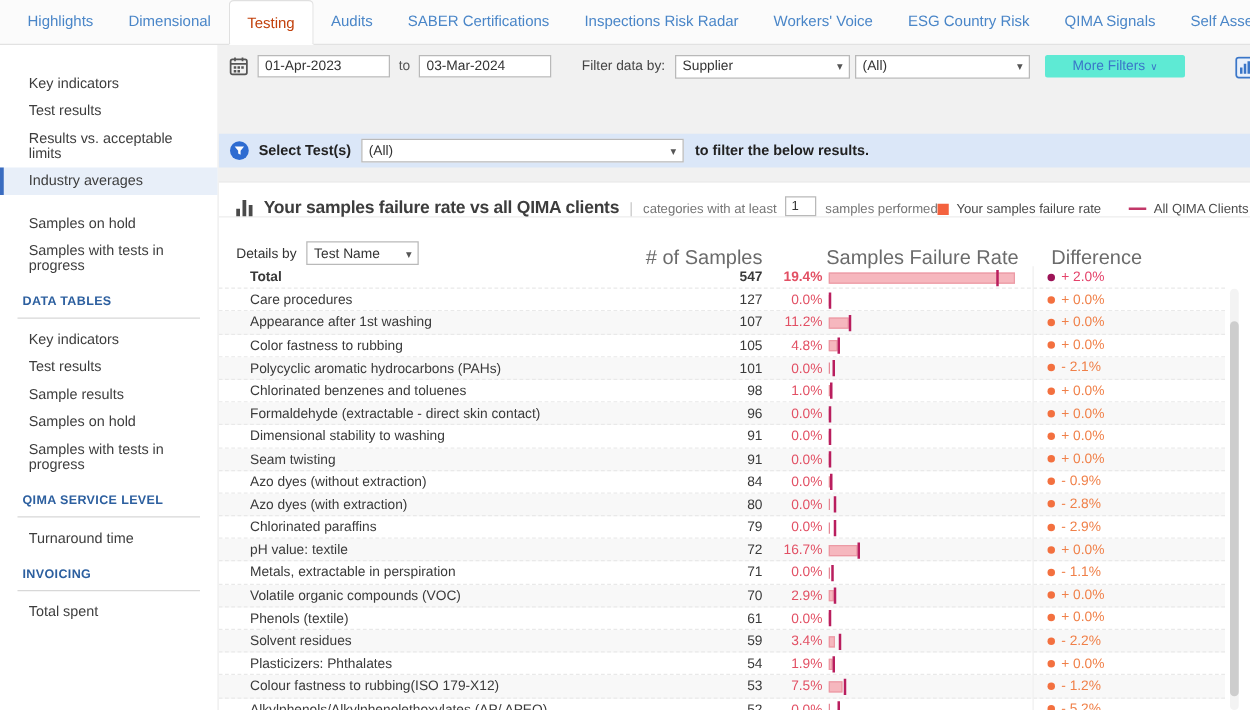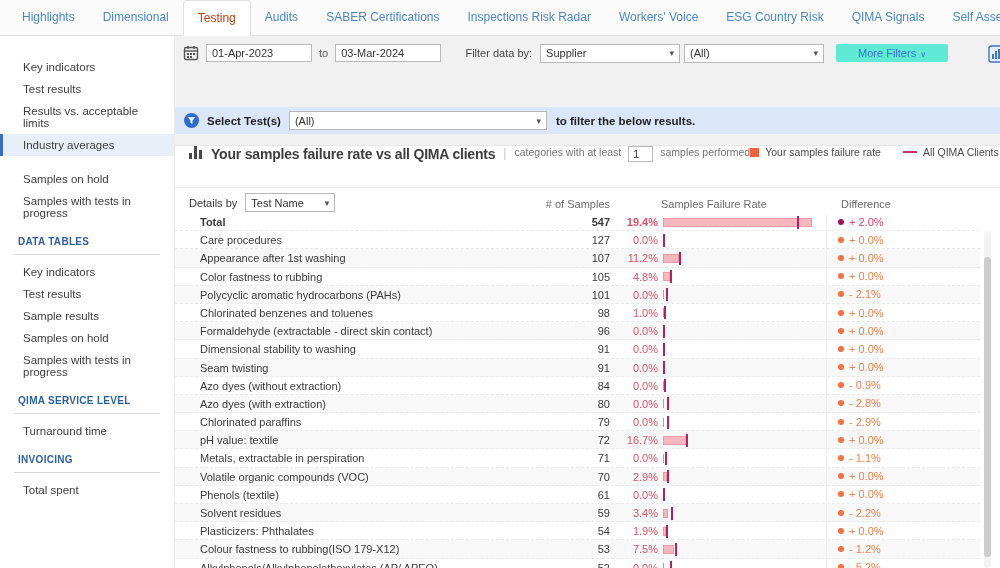--- a/index.html
+++ b/index.html
@@ -50,39 +50,39 @@
             display:flex; align-items:center; padding-left:9px; font-size:11.5px; color:#222; }
   .funnel-circle { width:15px; height:15px; border-radius:50%; background:#2e6cd1; display:inline-flex;
                    align-items:center; justify-content:center; }
   .banner-label { font-weight:bold; margin:0 8px; }
   .sel-tests { width:258px; height:19px; }
   .banner-suffix { font-weight:bold; margin-left:9px; }
 
   
   .card { position:absolute; top:109px; left:0; right:0; bottom:0; background:#fff;
           border-top:1px solid #e6e6e6; overflow:hidden; }
-  .card-header { height:42px; display:flex; align-items:flex-start; padding:0 14px; border-bottom:1px solid #ededed; }
+  .card-header { height:28px; display:flex; align-items:flex-end; padding:0 14px; border-bottom:1px solid #ededed; }
   .chart-icon { display:inline-flex; align-items:flex-end; gap:2px; height:13px; }
   .chart-icon i { display:block; width:3px; background:#4a4a4a; }
   .chart-icon i:nth-child(1){height:6px;} .chart-icon i:nth-child(2){height:13px;} .chart-icon i:nth-child(3){height:9px;}
   .card-title { font-size:14px; font-weight:bold; color:#3d3d3d; margin:0 8px 0 9px; letter-spacing:-0.2px; white-space:nowrap; }
   .pipe { color:#c8c8c8; font-size:12px; }
   .subtle { font-size:10.5px; color:#757575; margin-left:8px; white-space:nowrap; }
   .min-input { width:25px; height:16px; border:1px solid #b9b9b9; font-size:10.5px; padding:0 4px;
                margin:0 7px; font-family:"Liberation Sans",sans-serif; color:#333; }
   .legend { margin-left:auto; display:flex; gap:22px; align-items:center; font-size:10.5px; color:#4a4a4a; white-space:nowrap; }
   .legend-item { display:flex; align-items:center; gap:6px; }
   .lg-square { width:9px; height:9px; display:inline-block; }
   .lg-line { width:14px; height:2px; display:inline-block; }
 
   
   .table-area { position:absolute; top:39px; left:0; right:0; bottom:0; }
   .details-row { position:absolute; top:8px; left:14px; display:flex; align-items:center; font-size:11px; color:#333; }
   .sel-details { width:90px; height:19px; margin-left:8px; }
-  .th { position:absolute; font-size:11px; color:#6b6b6b; top:13px; }
+  .th { position:absolute; font-size:16px; color:#6b6b6b; top:13px; }
   .th-samples { left:335px; width:100px; text-align:right; }
   .th-rate { left:486px; }
   .th-diff { left:666px; }
   .col-divider { position:absolute; left:651px; top:28px; bottom:0; border-left:1px solid #efefef; z-index:3; }
 
   .rows { position:absolute; top:28px; left:0; right:20px; }
   .row { position:relative; height:18.2px; border-bottom:1px dashed #e9e9e9; font-size:11px; color:#3a3a3a; }
   .row:nth-child(odd):not(:first-child) { background:#f8f8f8; }
   .row .name { position:absolute; left:25px; top:3px; white-space:nowrap; }
   .row .samples { position:absolute; left:320px; width:115px; top:3px; text-align:right; }

